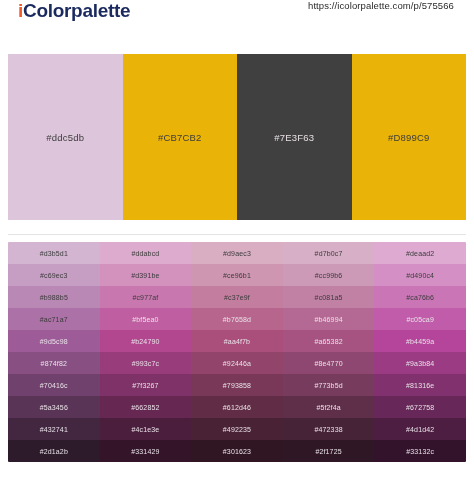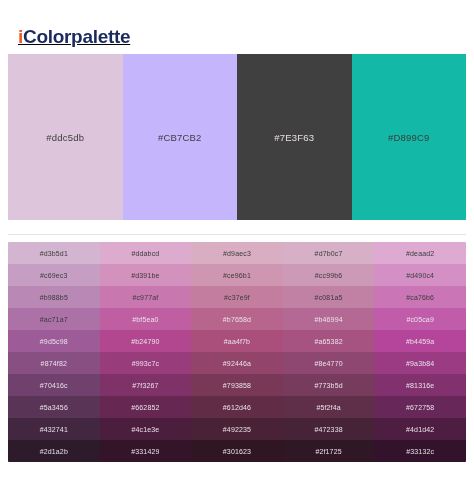--- a/index.html
+++ b/index.html
@@ -19,25 +19,24 @@
     height: 499px;
     position: relative;
     background: #ffffff;
     box-sizing: border-box;
   }
 
   
   .header {
     height: 48px;
     display: flex;
-    align-items: flex-end;
+    align-items: flex-start;
     padding: 0 12px 0 18px;
     background: #ffffff;
     box-sizing: border-box;
-    text-decoration: underline;
   }
   .logo {
     font-size: 19px;
     font-weight: bold;
     letter-spacing: -0.3px;
     color: #1b2a5e;
     white-space: nowrap;
   }
   .logo .logo-i {
     color: #f05a28;
@@ -108,33 +107,34 @@
     color: #e9e2e8;
   }
 </style>
 </head>
 <body>
 
 <div class="page">
 
   <div class="header">
     <div class="logo"><span class="logo-i">i</span><span>Colorpalette</span></div>
+    <div class="header-url">https://icolorpalette.com/p/575566</div>
   </div>
 
   <div class="swatch-strip">
       <div class="swatch" style="background: rgb(221, 197, 219);">
         <span class="swatch-label">#ddc5db</span>
       </div>
-      <div class="swatch" style="background: #c4b5fd;">
+      <div class="swatch" style="background: #eab308;">
         <span class="swatch-label">#CB7CB2</span>
       </div>
       <div class="swatch dark" style="background: #404040;">
         <span class="swatch-label">#7E3F63</span>
       </div>
-      <div class="swatch" style="background: #14b8a6; text-align: right;">
+      <div class="swatch" style="background: #eab308; text-align: right;">
         <span class="swatch-label">#D899C9</span>
       </div>
     </div>
 
   <div class="strip-divider"></div>
 
   <div class="grid">
       <div class="grid-row">
         <div class="grid-cell" style="background: rgb(211, 181, 209);">
           <span class="cell-label">#d3b5d1</span>

